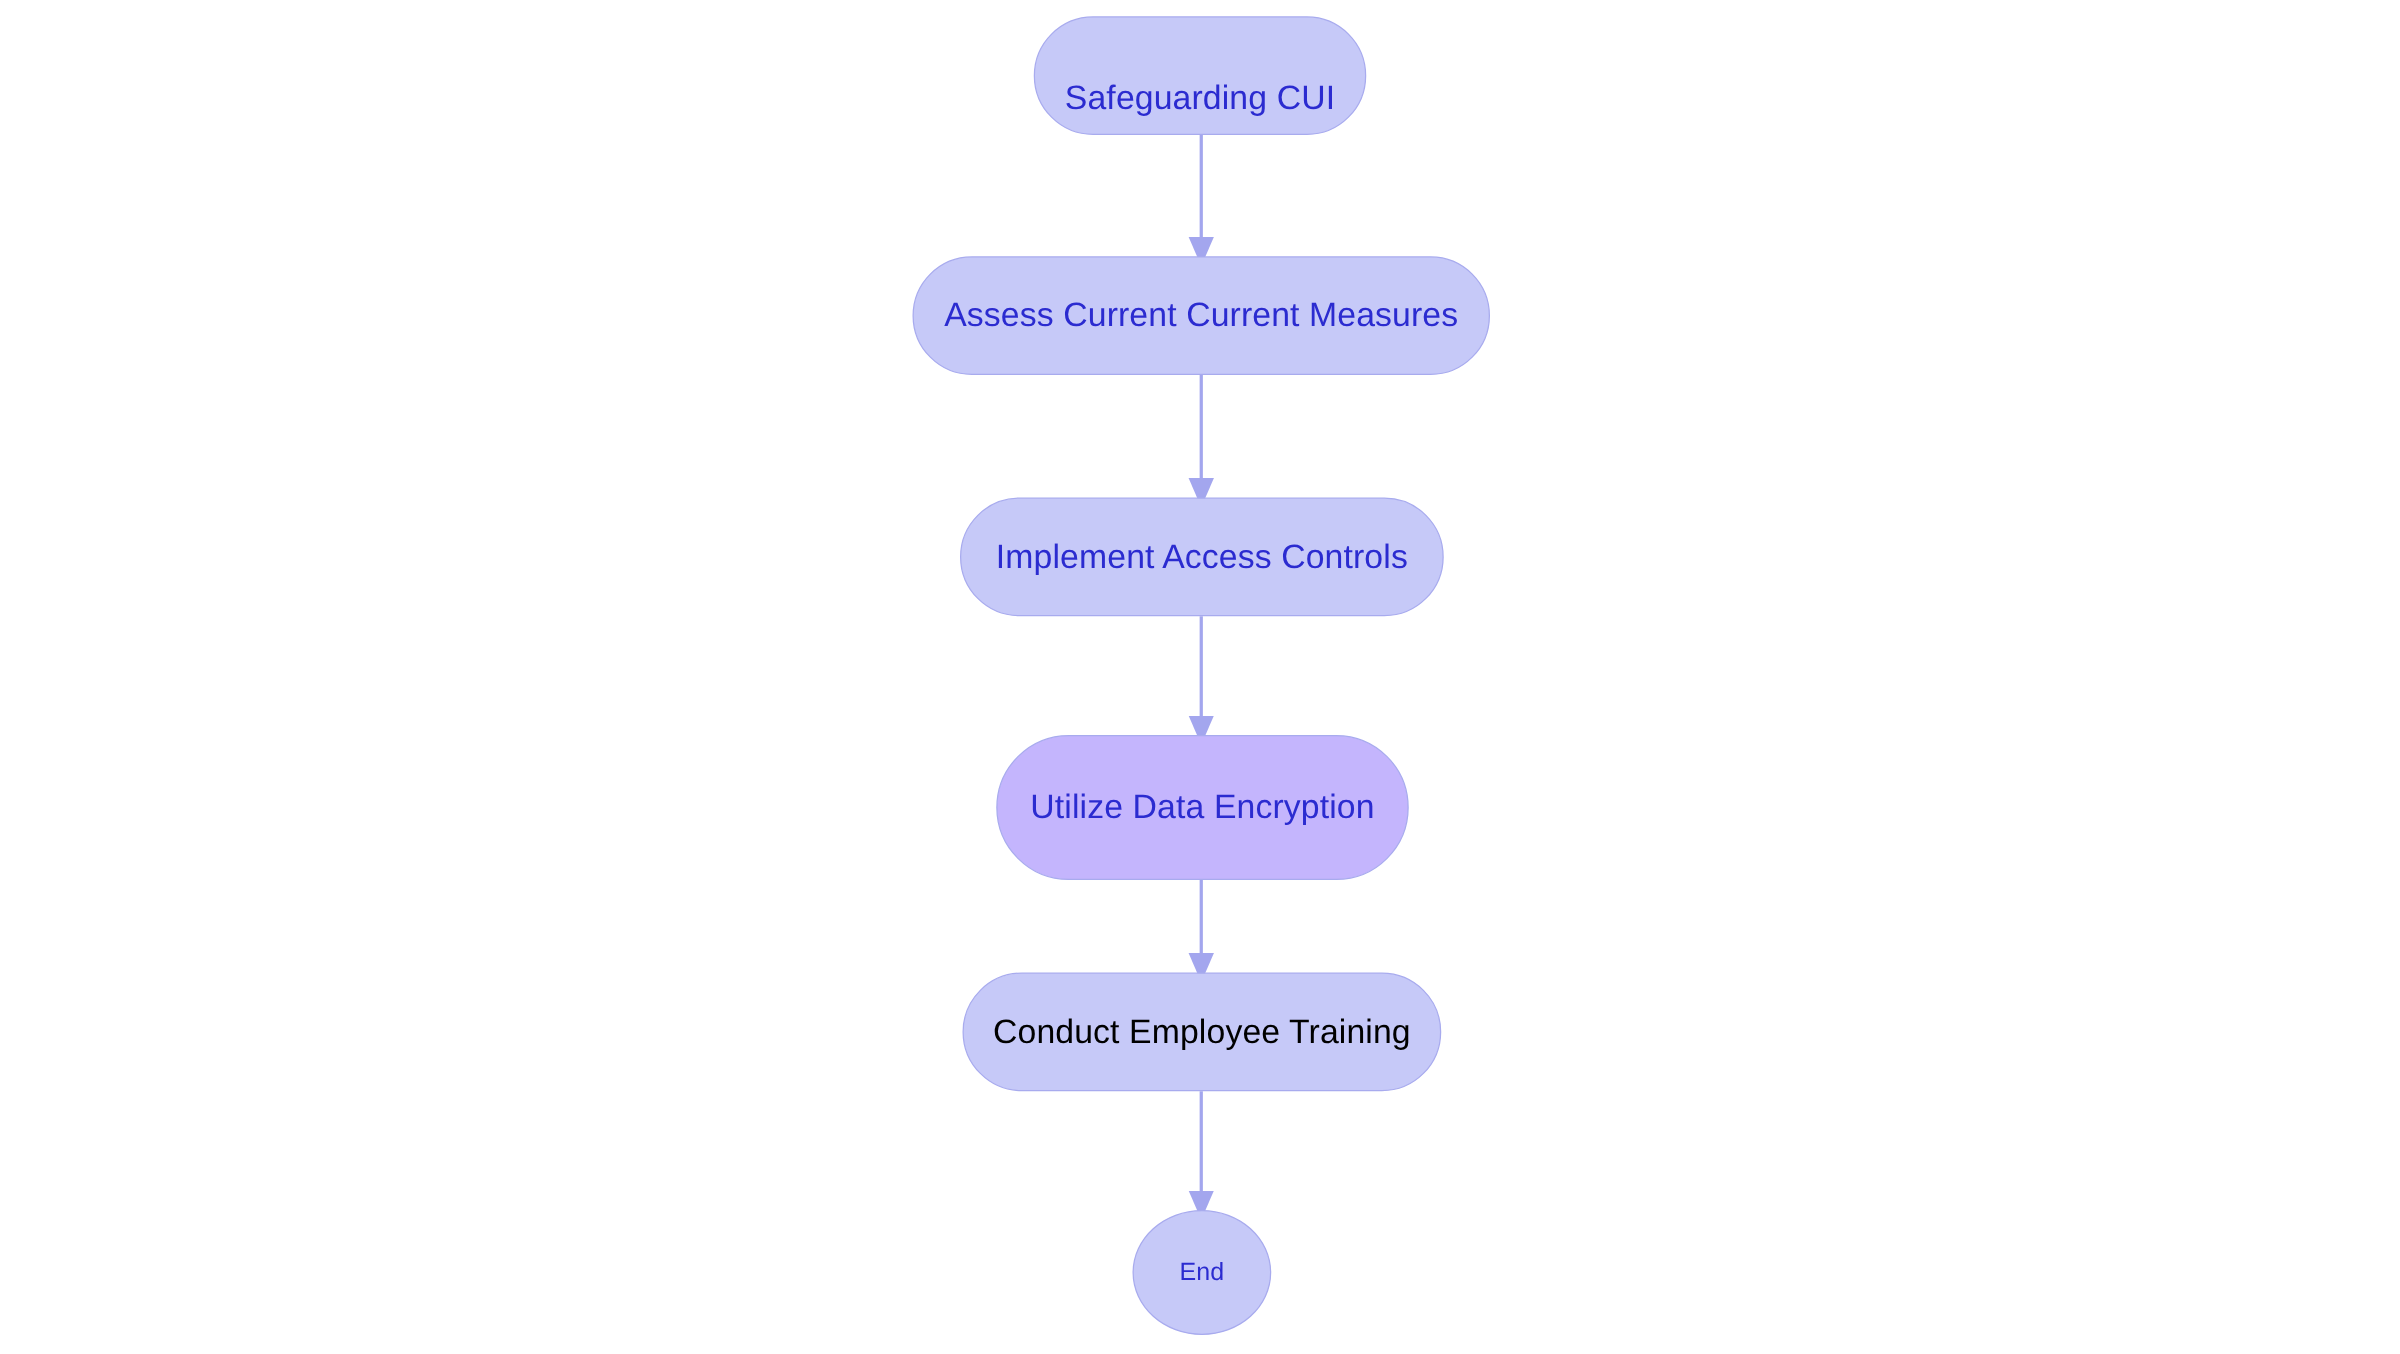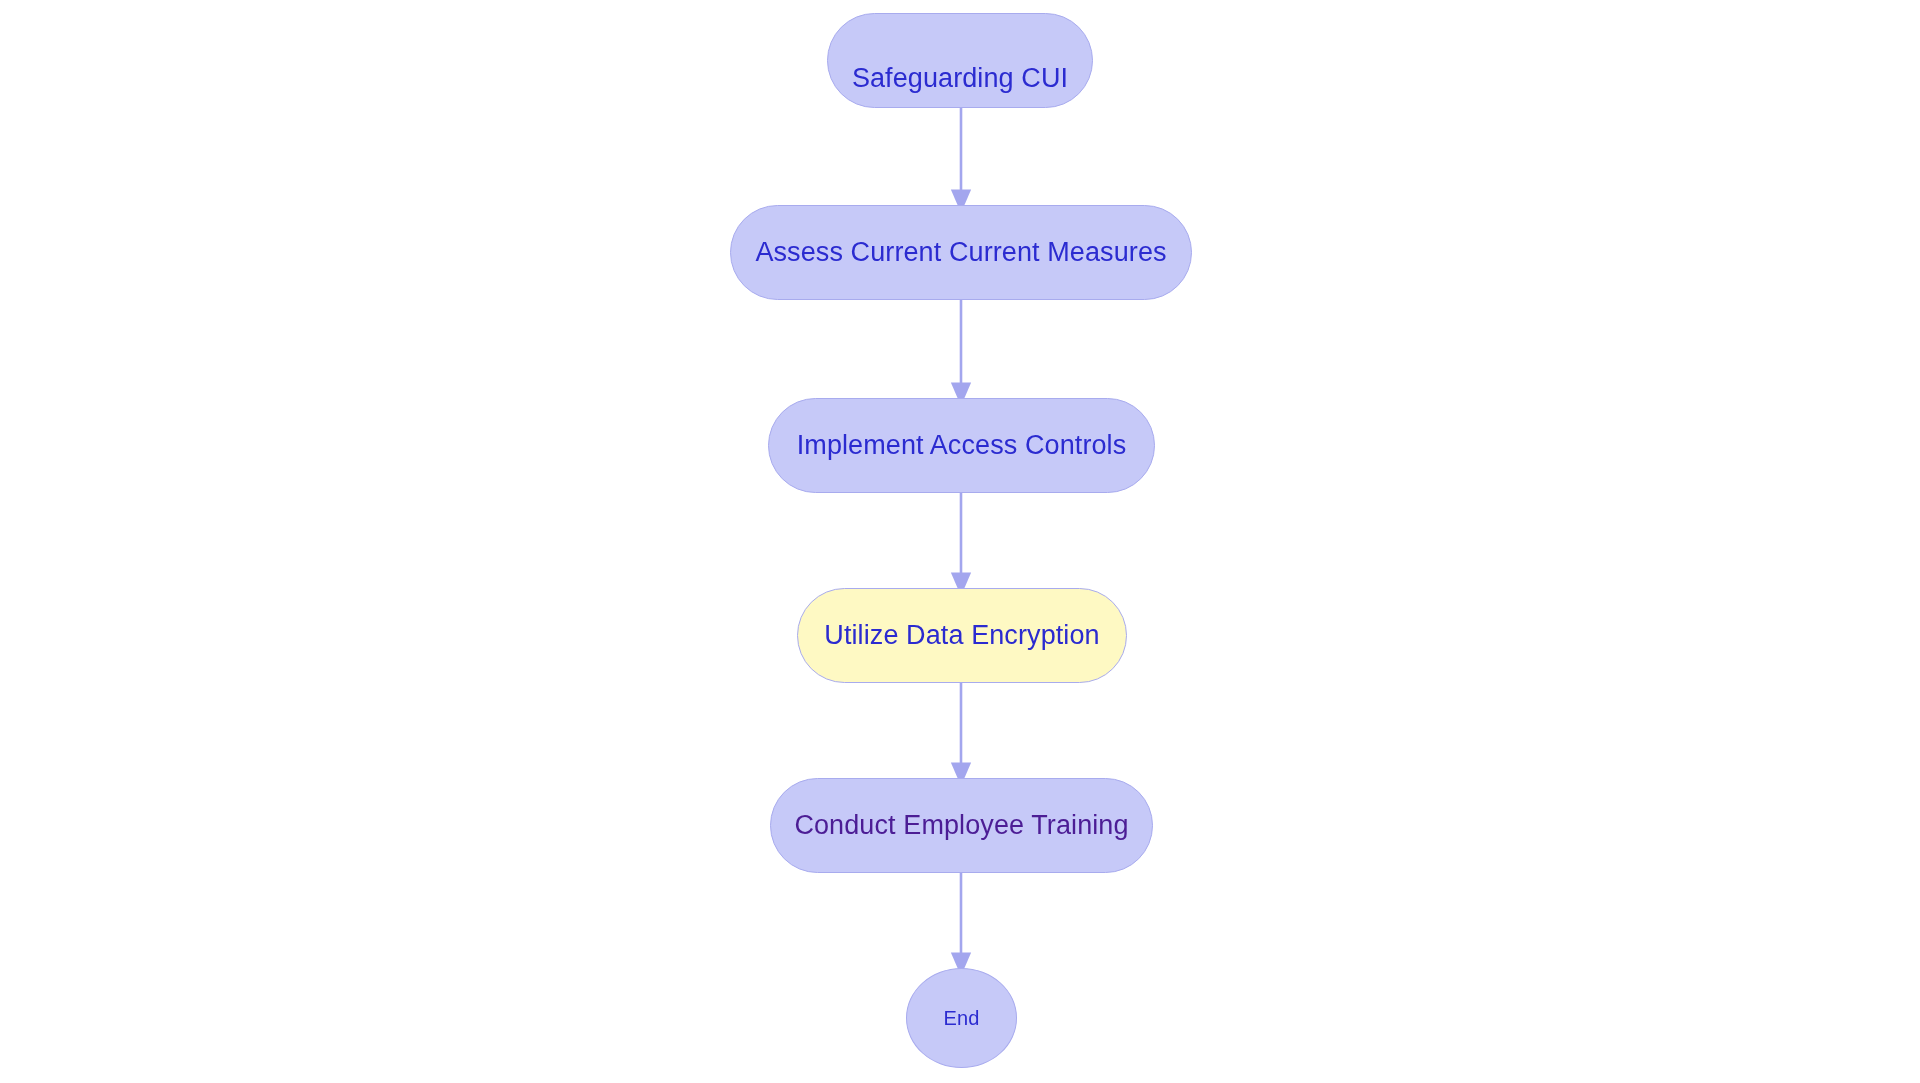--- a/index.html
+++ b/index.html
@@ -79,24 +79,24 @@
   <div id="node-layer">
       <div class="node stadium" style="left: 827px; top: 13px; width: 266px; height: 95px; background: rgb(198, 201, 248); border-color: rgb(168, 171, 238);">
         <span class="node-label" style="color: rgb(43, 43, 208); margin-top: 36px;">Safeguarding CUI</span>
       </div>
       <div class="node stadium" style="left: 730px; top: 205px; width: 462px; height: 95px; background: rgb(198, 201, 248); border-color: rgb(168, 171, 238);">
         <span class="node-label" style="color: rgb(43, 43, 208);">Assess Current Current Measures</span>
       </div>
       <div class="node stadium" style="left: 768px; top: 398px; width: 387px; height: 95px; background: rgb(198, 201, 248); border-color: rgb(168, 171, 238);">
         <span class="node-label" style="color: rgb(43, 43, 208);">Implement Access Controls</span>
       </div>
-      <div class="node stadium" style="left: 797px; top: 588px; width: 330px; height: 95px; background: #fef9c3; border-color: rgb(168, 171, 238);">
+      <div class="node stadium" style="left: 797px; top: 588px; width: 330px; height: 116px; background: #c4b5fd; border-color: rgb(168, 171, 238);">
         <span class="node-label" style="color: rgb(43, 43, 208);">Utilize Data Encryption</span>
       </div>
       <div class="node stadium" style="left: 770px; top: 778px; width: 383px; height: 95px; background: rgb(198, 201, 248); border-color: rgb(168, 171, 238);">
-        <span class="node-label" style="color: #4c1d95;">Conduct Employee Training</span>
+        <span class="node-label" style="color: #000000;">Conduct Employee Training</span>
       </div>
       <div class="node ellipse" style="left: 906px; top: 968px; width: 111px; height: 100px; background: rgb(198, 201, 248); border-color: rgb(168, 171, 238);">
         <span class="node-label" style="color: rgb(43, 43, 208);">End</span>
       </div>
     </div>
 
 </div>
 
 </body></html>

